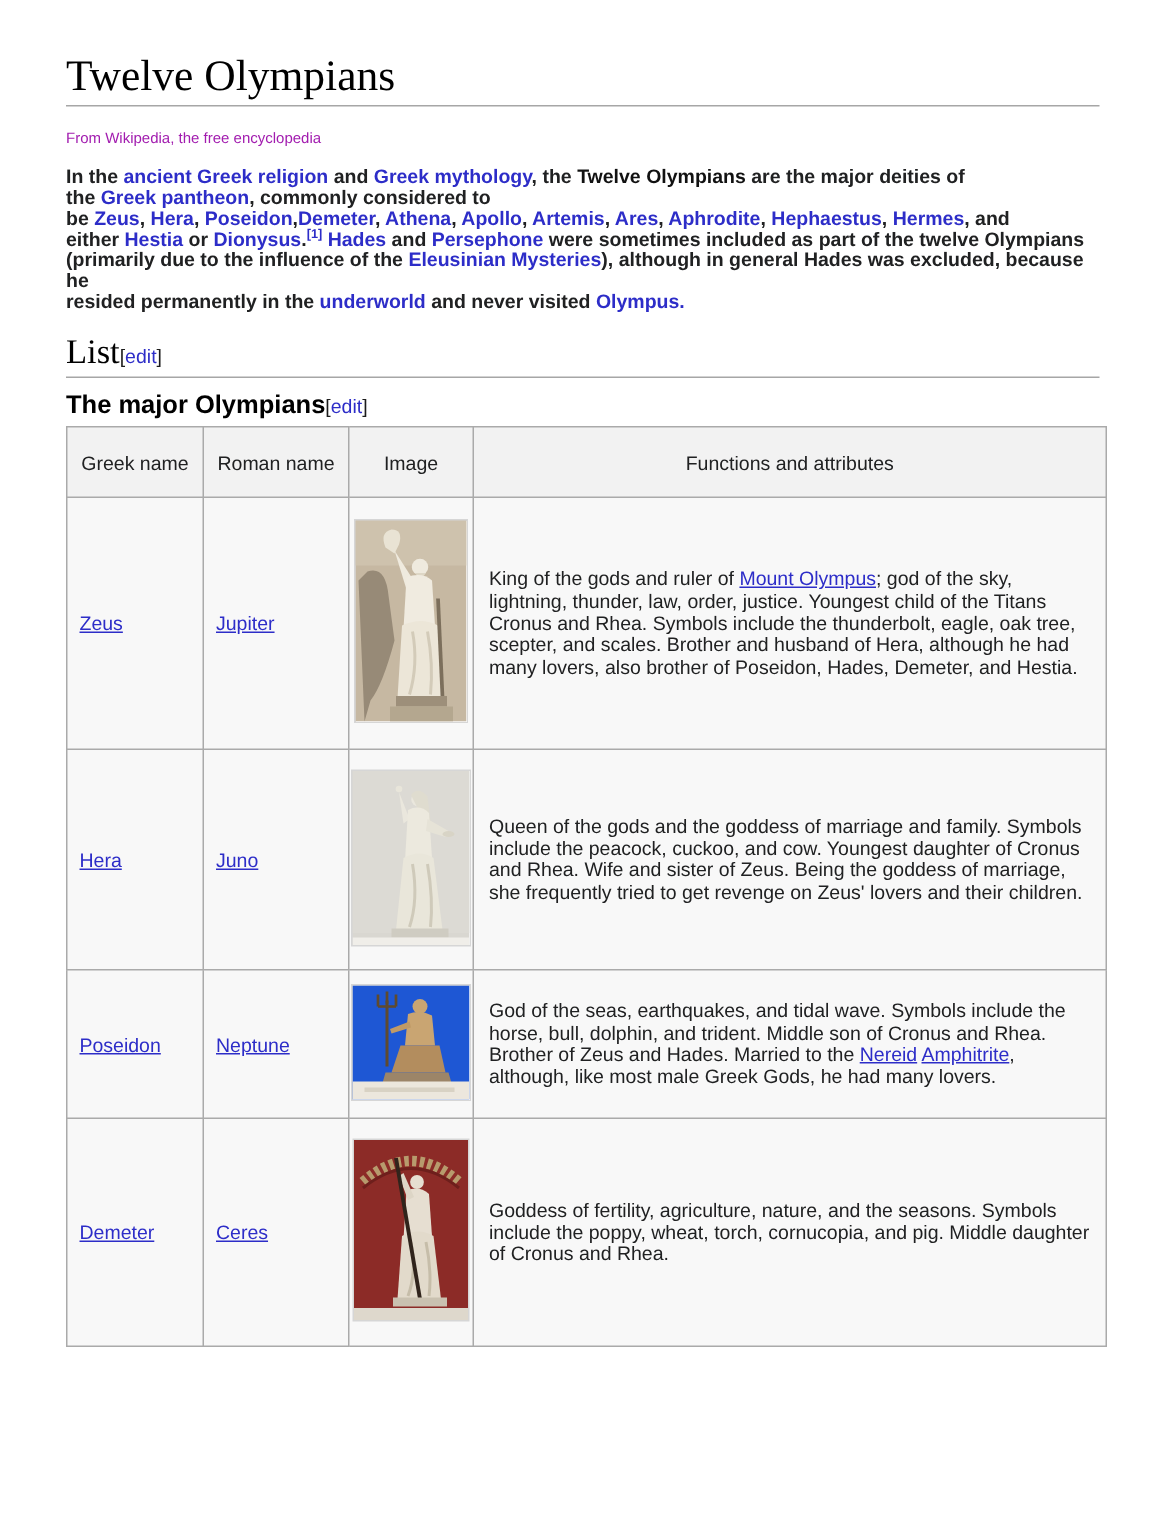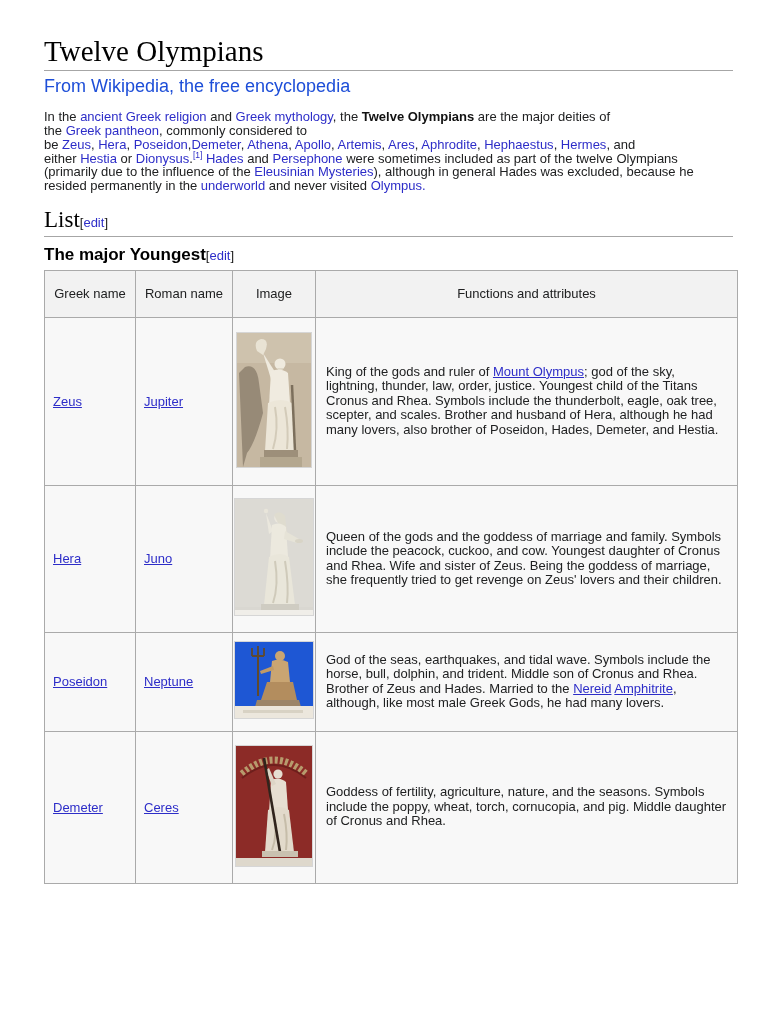--- a/index.html
+++ b/index.html
@@ -15,24 +15,24 @@
     width:764px;height:1024px;overflow:hidden;position:relative;background:#fff;
     font-family:"Liberation Sans","DejaVu Sans",sans-serif;color:var(--text);
   }
   .page{padding:36px 31px 0 44px;}
 
   h1.title{
     font-family:"Liberation Serif","DejaVu Serif",serif;
     font-weight:400;font-size:29px;line-height:1.08;color:#000;
     margin:0;padding:0 0 3px 0;border-bottom:1px solid var(--rule);
   }
-  .subtitle{font-size:18px;margin-top:5px;color:#1d4ed8;}
+  .subtitle{font-size:10px;margin-top:16px;color:#a21caf;}
 
   p.intro{
-    font-size:13px;line-height:1.06;margin:13px 0 0 0;color:var(--text);
+    font-size:13px;line-height:1.06;margin:13px 0 0 0;color:var(--text);font-weight:bold;
   }
   a.wlink{color:var(--link);text-decoration:none;cursor:pointer;}
   p.intro b{color:#111;}
   sup{font-size:8.5px;line-height:0;vertical-align:super;}
 
   h2.sec{
     font-family:"Liberation Serif","DejaVu Serif",serif;
     font-weight:400;font-size:23px;line-height:1.05;color:#000;
     margin:15px 0 0 0;padding:0 0 4px 0;border-bottom:1px solid var(--rule);
   }
@@ -69,21 +69,21 @@
 <div class="viewport">
   <div class="page">
 
     <h1 class="title">Twelve Olympians</h1>
     <div class="subtitle">From Wikipedia, the free encyclopedia</div>
 
     <p class="intro">In the <a class="wlink">ancient Greek religion</a> and <a class="wlink">Greek mythology</a>, the <b>Twelve Olympians</b> are the major deities of<br>the <a class="wlink">Greek pantheon</a>, commonly considered to<br>be <a class="wlink">Zeus</a>, <a class="wlink">Hera</a>, <a class="wlink">Poseidon</a>,<a class="wlink">Demeter</a>, <a class="wlink">Athena</a>, <a class="wlink">Apollo</a>, <a class="wlink">Artemis</a>, <a class="wlink">Ares</a>, <a class="wlink">Aphrodite</a>, <a class="wlink">Hephaestus</a>, <a class="wlink">Hermes</a>, and<br>either <a class="wlink">Hestia</a> or <a class="wlink">Dionysus</a>.<sup><a class="wlink">[1]</a></sup> <a class="wlink">Hades</a> and <a class="wlink">Persephone</a> were sometimes included as part of the twelve Olympians<br>(primarily due to the influence of the <a class="wlink">Eleusinian Mysteries</a>), although in general Hades was excluded, because he<br>resided permanently in the <a class="wlink">underworld</a> and never visited <a class="wlink">Olympus.</a></p>
 
     <h2 class="sec"><span>List</span><span class="editsection"><span>[</span><a class="wlink">edit</a><span>]</span></span></h2>
 
-    <h3 class="subsec"><span>The major Youngest</span><span class="editsection"><span>[</span><a class="wlink">edit</a><span>]</span></span></h3>
+    <h3 class="subsec"><span>The major Olympians</span><span class="editsection"><span>[</span><a class="wlink">edit</a><span>]</span></span></h3>
 
     <table class="wikitable">
       <colgroup>
         <col style="width:91px">
           <col style="width:97px">
           <col style="width:83px">
           <col style="width:422px">
       </colgroup>
       <thead>
         <tr class="hdr">

